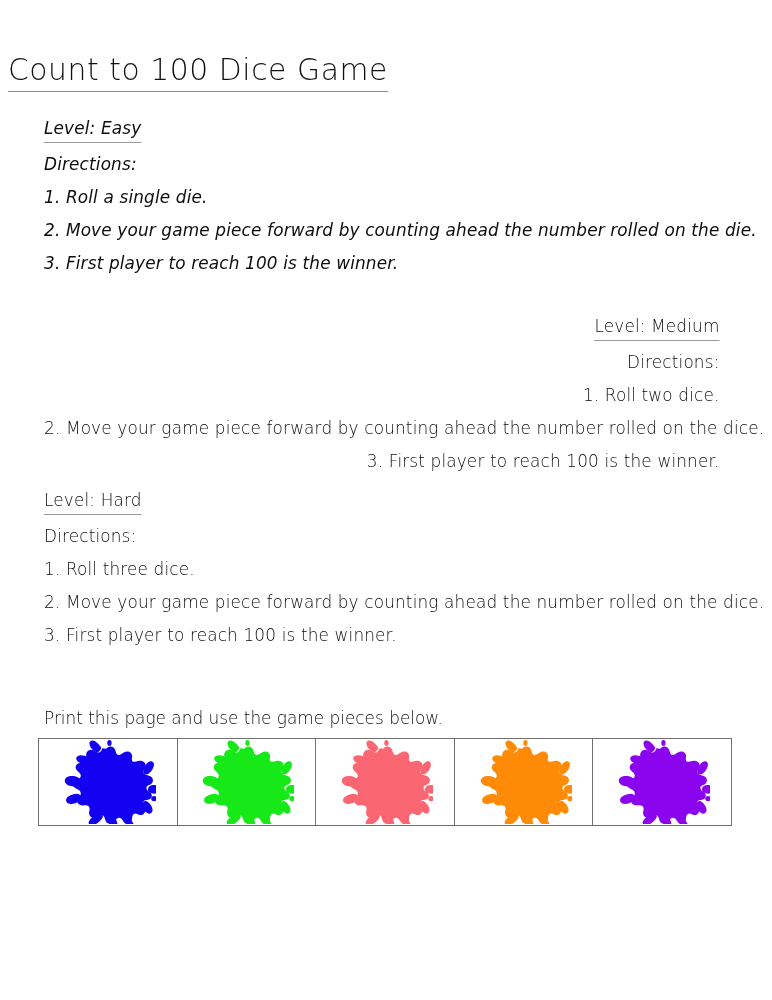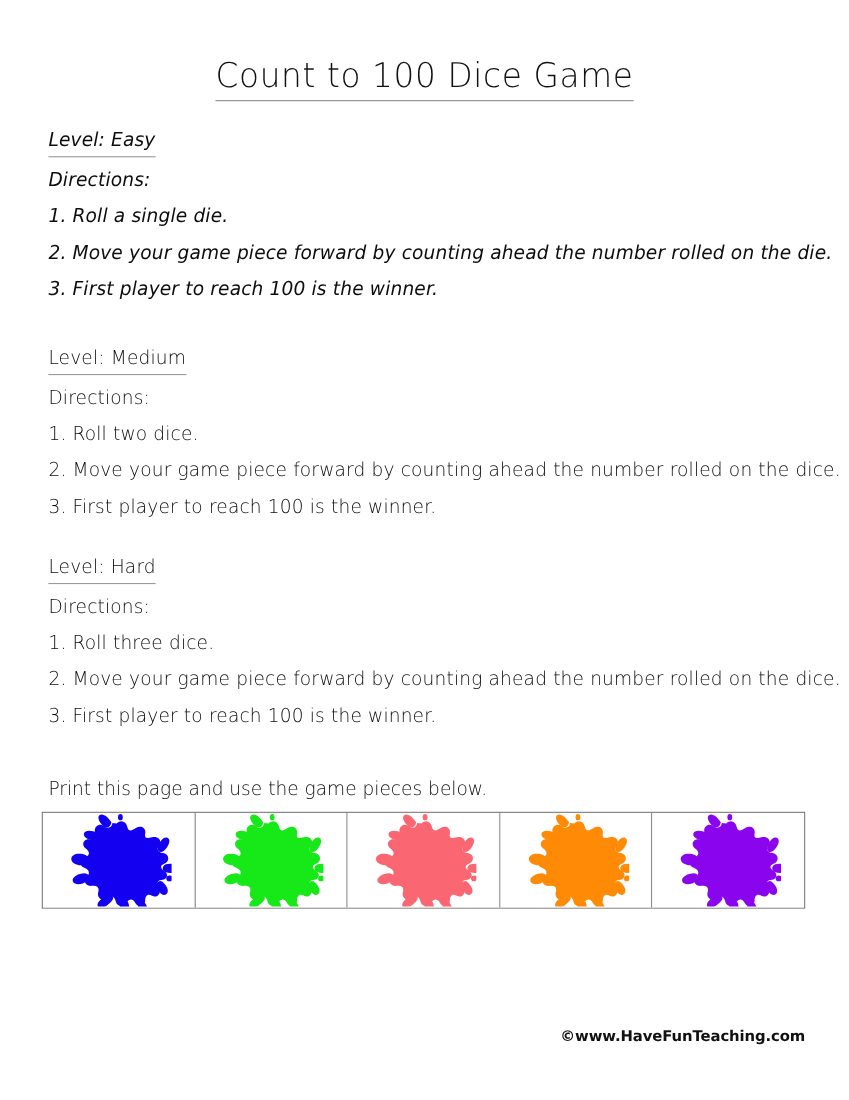--- a/index.html
+++ b/index.html
@@ -25,21 +25,21 @@
     height: 1000px;
     background: #ffffff;
   }
 
   
   .title-wrap {
     position: absolute;
     left: 0;
     top: 52px;
     width: 772px;
-    text-align: center;
+    text-align: left;
   }
   .title {
     display: inline-block;
     font-family: "DejaVu Sans", sans-serif;
     font-size: 31px;
     font-weight: 300;
     letter-spacing: 0.6px;
     line-height: 1.15;
     color: #111111;
     border-bottom: 1px solid #ararara;
@@ -54,21 +54,21 @@
     position: absolute;
     left: 44px;
     top: 112px;
     width: 700px;
   }
 
   .level-block {
     margin-bottom: 0;
   }
   .level-block.gap-easy   { margin-bottom: 30px; font-style: italic; }
-  .level-block.gap-medium { margin-bottom: 22px; }
+  .level-block.gap-medium { margin-bottom: 6px; text-align: right; }
   .level-block.gap-hard   { margin-bottom: 0; }
 
   .line {
     font-family: "DejaVu Sans", sans-serif;
     font-weight: 300;
     font-size: 17.5px;
     line-height: 33px;
     color: #0d0d0d;
     letter-spacing: 0.15px;
     white-space: nowrap;
@@ -304,15 +304,14 @@
           <ellipse cx="174" cy="119" rx="4" ry="4"></ellipse>
           <path d="M118 168 C122 180 120 192 112 192 C104 192 100 180 103 169 C105 161 115 160 118 168 Z"></path>
           <path d="M148 166 C156 176 158 188 151 191 C144 194 137 184 136 173 C135 165 143 160 148 166 Z"></path>
           <path d="M88 163 C80 174 66 182 61 176 C56 170 66 160 77 155 C85 151 92 156 88 163 Z"></path>
         </g>
       </svg>
     </div>
 
   </div>
 
-  <div class="footer">©www.HaveFunTeaching.com</div>
 
 </div>
 
 </body></html>

